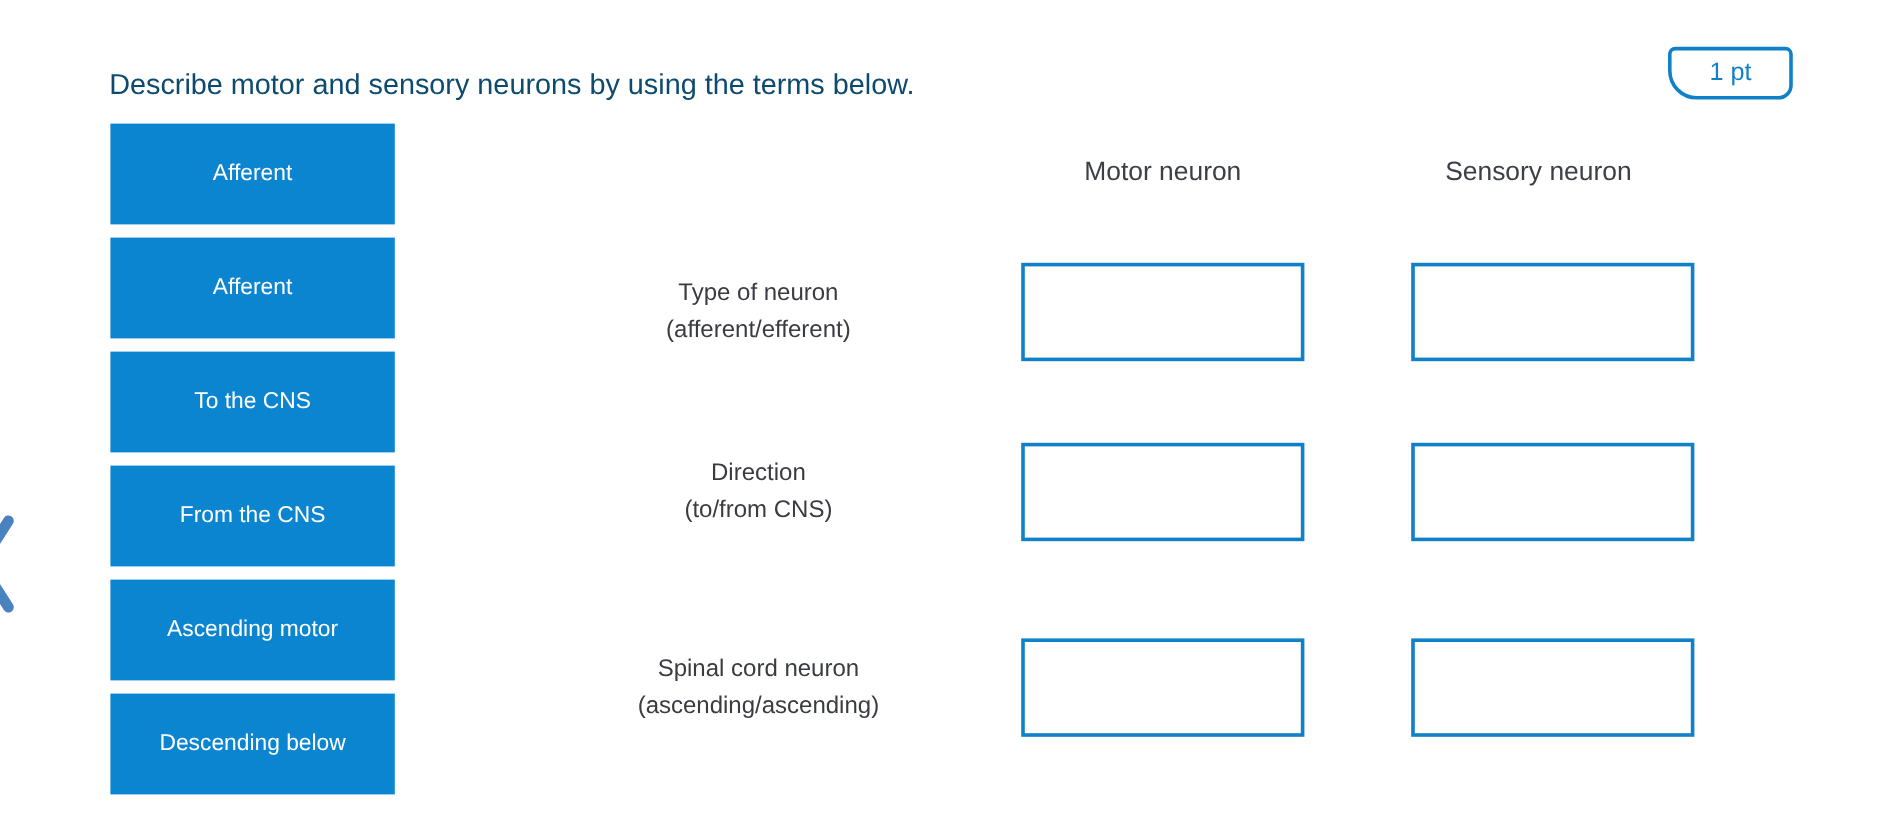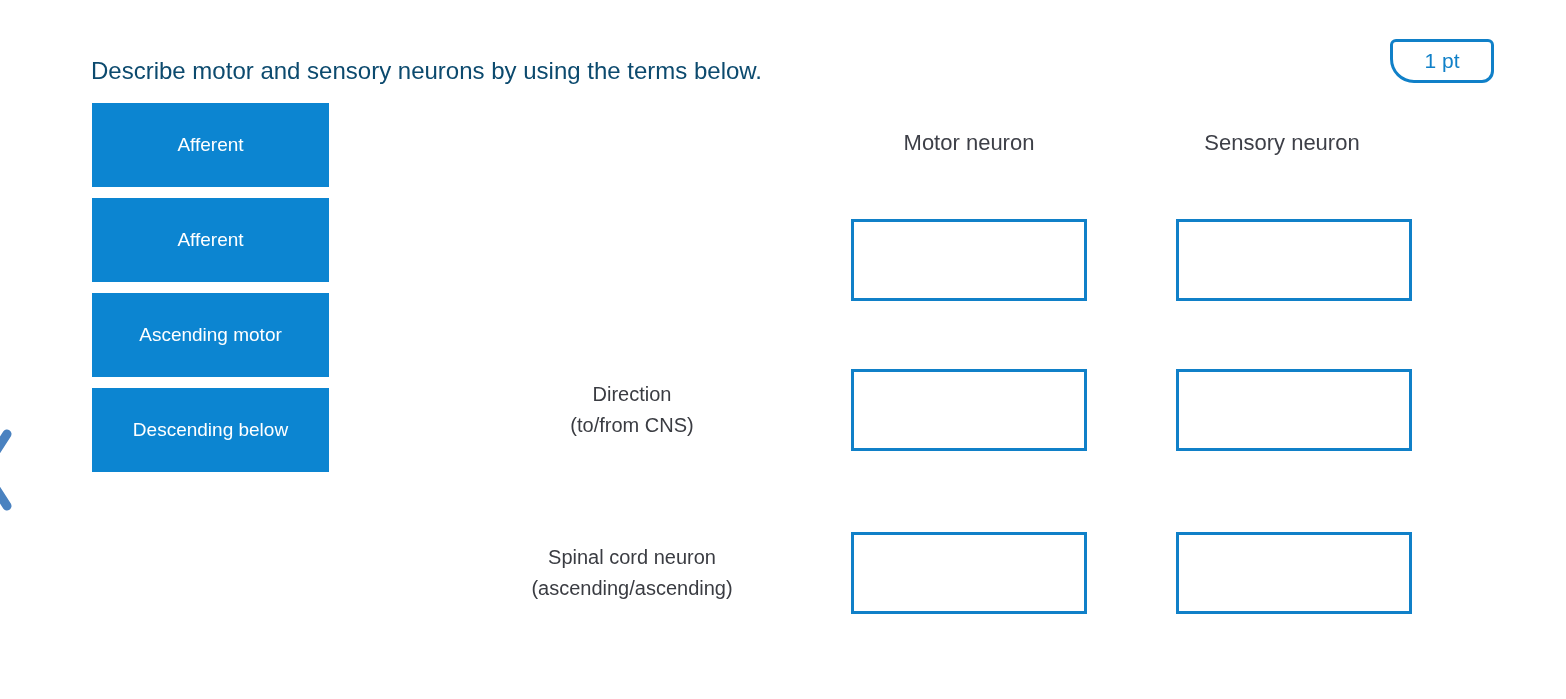--- a/index.html
+++ b/index.html
@@ -112,27 +112,33 @@
   </svg>
 
   <div class="question-prompt">Describe motor and sensory neurons by using the terms below.</div>
   <div class="points-badge">
     <span>1 pt</span>
   </div>
 
   <div class="term-bank">
     <div class="term-chip">Afferent</div>
     <div class="term-chip">Afferent</div>
+    <div class="term-chip">To the CNS</div>
+    <div class="term-chip">From the CNS</div>
     <div class="term-chip">Ascending motor</div>
     <div class="term-chip">Descending below</div>
   </div>
 
   <div class="col-header motor">Motor neuron</div>
   <div class="col-header sensory">Sensory neuron</div>
 
+  <div class="row-label r1">
+    <span>Type of neuron</span>
+    <span>(afferent/efferent)</span>
+  </div>
   <div class="row-label r2">
     <span>Direction</span>
     <span>(to/from CNS)</span>
   </div>
   <div class="row-label r3">
     <span>Spinal cord neuron</span>
     <span>(ascending/ascending)</span>
   </div>
 
   <div class="drop-zone c1 r1"></div>

